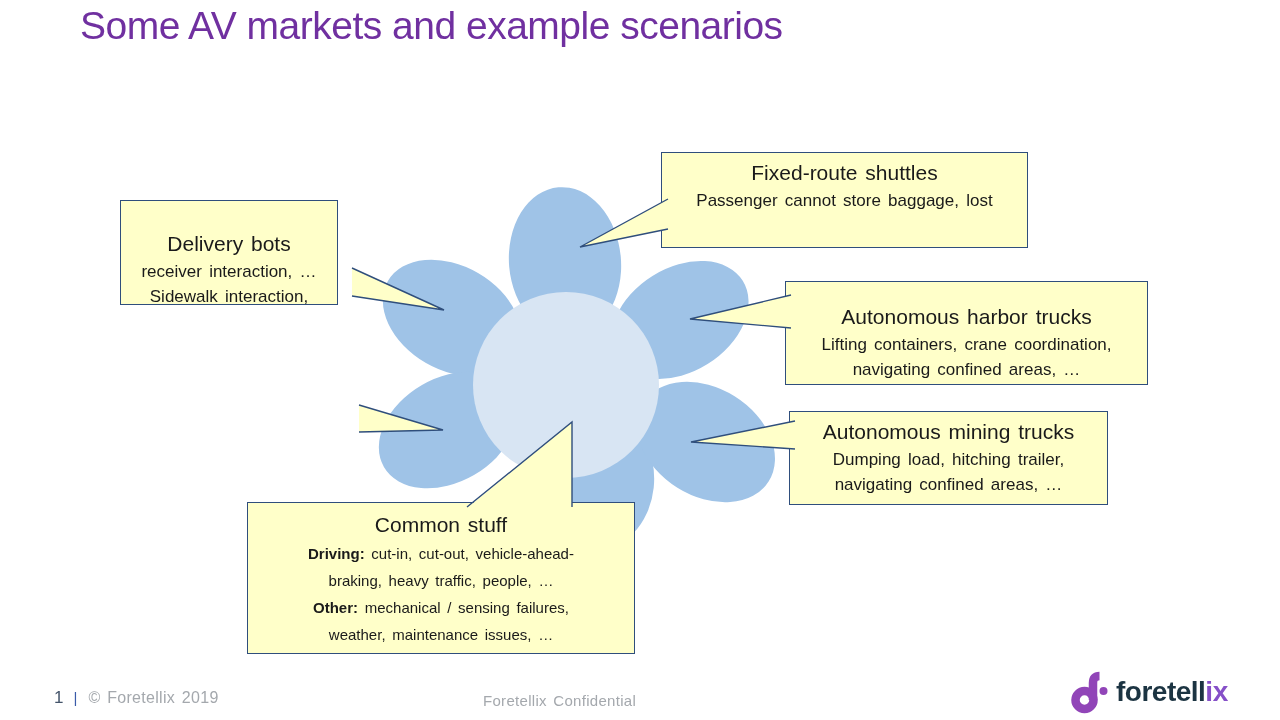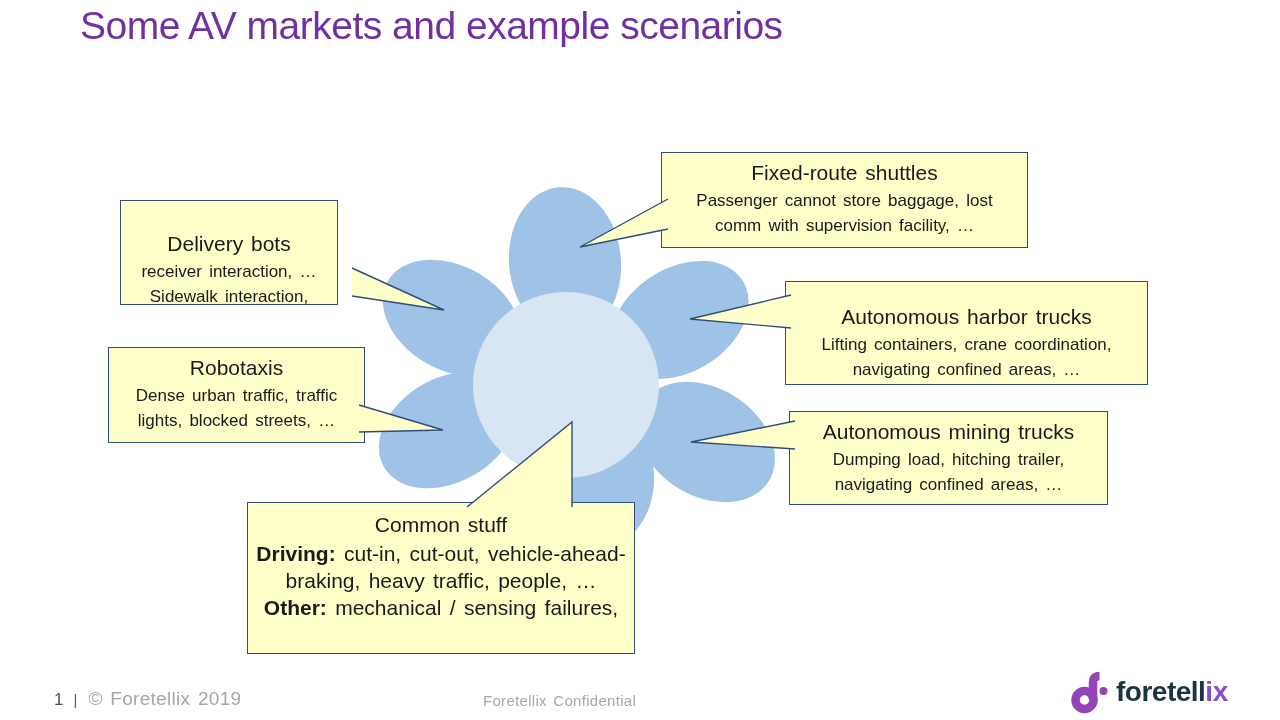--- a/index.html
+++ b/index.html
@@ -26,26 +26,26 @@
   .co-title{font-size:21px;line-height:30px;word-spacing:2px;white-space:nowrap;}
   .co-line{font-size:17px;line-height:25px;word-spacing:2.5px;white-space:nowrap;}
   .co-line strong{font-weight:bold;}
 
   .callout.delivery{left:120px;top:200px;width:218px;height:105px;padding-top:28px;}
   .callout.robotaxis{left:108px;top:347px;width:257px;height:96px;}
   .callout.fixed-route{left:661px;top:152px;width:367px;height:96px;}
   .callout.harbor{left:785px;top:281px;width:363px;height:104px;padding-top:20px;}
   .callout.mining{left:789px;top:411px;width:319px;height:94px;}
   .callout.common{left:247px;top:502px;width:388px;height:152px;padding-top:7px;}
-  .callout.common .co-line{font-size:21px;line-height:27px;}
+  .callout.common .co-line{font-size:15px;line-height:27px;}
 
   .footer{position:absolute;left:54px;top:688px;display:flex;align-items:baseline;z-index:4;}
   .page-num{font-size:17px;color:var(--footer_page);}
   .footer-sep{font-size:15px;color:var(--footer_separator);margin:0 11px 0 10px;}
-  .copyright{font-size:19px;color:var(--footer_gray);letter-spacing:0.3px;word-spacing:2px;}
+  .copyright{font-size:16px;color:var(--footer_gray);letter-spacing:0.3px;word-spacing:2px;}
   .confidential{position:absolute;left:483px;top:692px;font-size:15px;
     color:var(--footer_gray);letter-spacing:0.3px;word-spacing:2px;z-index:4;}
 
   .logo{position:absolute;left:1071px;top:669px;height:46px;display:flex;
     align-items:center;z-index:4;}
   .logo-mark{width:40px;height:46px;margin-right:5px;}
   .wordmark{font-size:28px;font-weight:bold;letter-spacing:-0.5px;color:var(--logo_navy);}
   .wordmark .accent{color:var(--logo_accent);}
 </style>
 </head>
@@ -63,52 +63,47 @@
       <ellipse cx="600" cy="482" rx="54" ry="68" transform="rotate(6 600 482)"></ellipse>
       <ellipse cx="680" cy="320" rx="52" ry="74" transform="rotate(58 680 320)"></ellipse>
       <ellipse cx="706" cy="442" rx="54" ry="74" transform="rotate(122 706 442)"></ellipse>
     </g>
     <circle cx="566" cy="385" r="93" style="fill:var(--flower_center)"></circle>
   </svg>
 
   <div class="callout fixed-route">
     <div class="co-title">Fixed-route shuttles</div>
     <div class="co-line">Passenger cannot store baggage, lost</div>
-    <div class="co-line">comm with supervision facility, …</div>
   </div>
 
   <div class="callout delivery">
     <div class="co-title">Delivery bots</div>
     <div class="co-line">receiver interaction, …</div>
     <div class="co-line">Sidewalk interaction,</div>
   </div>
 
   <div class="callout harbor">
     <div class="co-title">Autonomous harbor trucks</div>
     <div class="co-line">Lifting containers, crane coordination,</div>
     <div class="co-line">navigating confined areas, …</div>
   </div>
 
-  <div class="callout robotaxis">
-    <div class="co-title">Robotaxis</div>
-    <div class="co-line">Dense urban traffic, traffic</div>
-    <div class="co-line">lights, blocked streets, …</div>
-  </div>
 
   <div class="callout mining">
     <div class="co-title">Autonomous mining trucks</div>
     <div class="co-line">Dumping load, hitching trailer,</div>
     <div class="co-line">navigating confined areas, …</div>
   </div>
 
   <div class="callout common">
     <div class="co-title">Common stuff</div>
     <div class="co-line"><strong>Driving:</strong><span> cut-in, cut-out, vehicle-ahead-</span></div>
     <div class="co-line"><span>braking, heavy traffic, people, …</span></div>
     <div class="co-line"><strong>Other:</strong><span> mechanical / sensing failures,</span></div>
+    <div class="co-line"><span>weather, maintenance issues, …</span></div>
   </div>
 
   <svg class="layer tails" viewBox="0 0 1280 720">
     <g style="fill:var(--callout_fill)" stroke="none">
       <polygon points="668,199 668,229 580,247"></polygon>
       <polygon points="352,268 352,296 444,310"></polygon>
       <polygon points="791,295 791,328 690,319"></polygon>
       <polygon points="359,405 359,432 443,430"></polygon>
       <polygon points="795,421 795,449 691,442"></polygon>
       <polygon points="467,508 572,422 572,508"></polygon>

